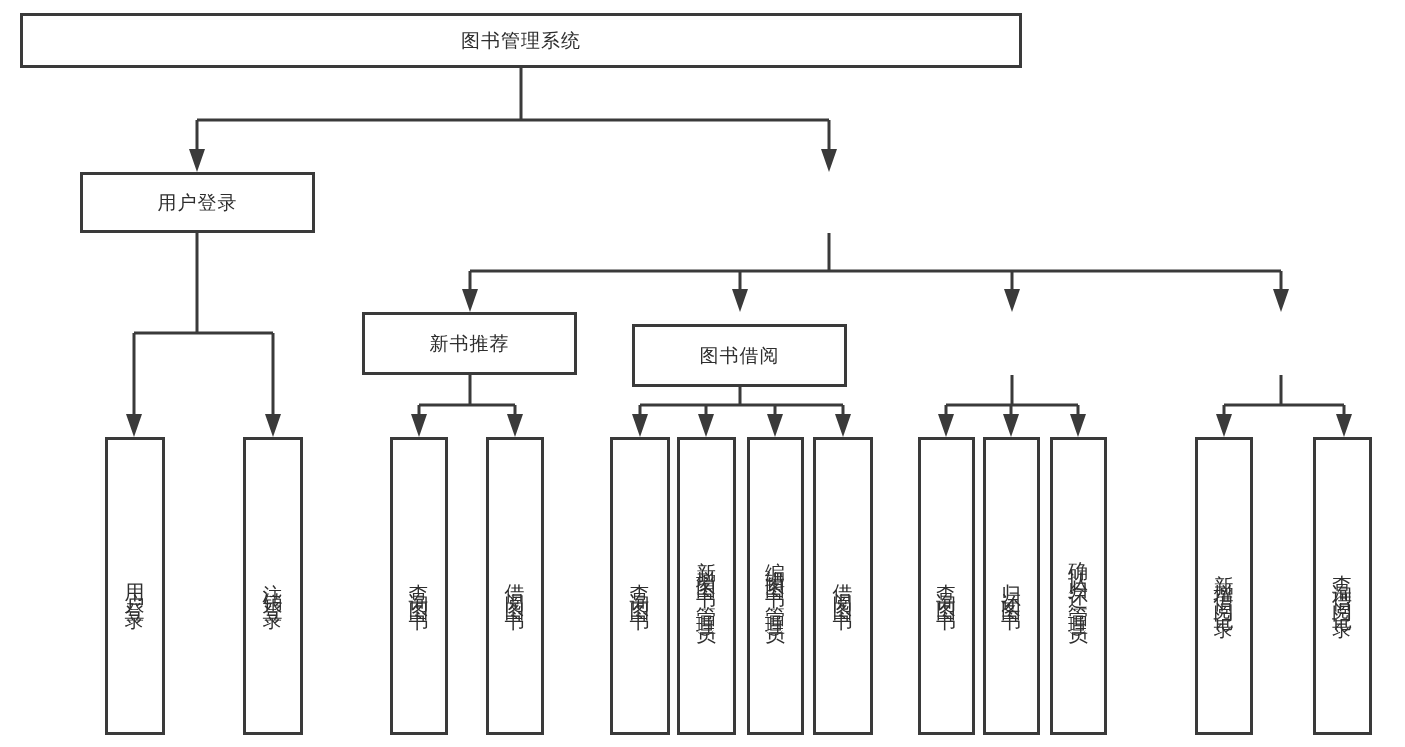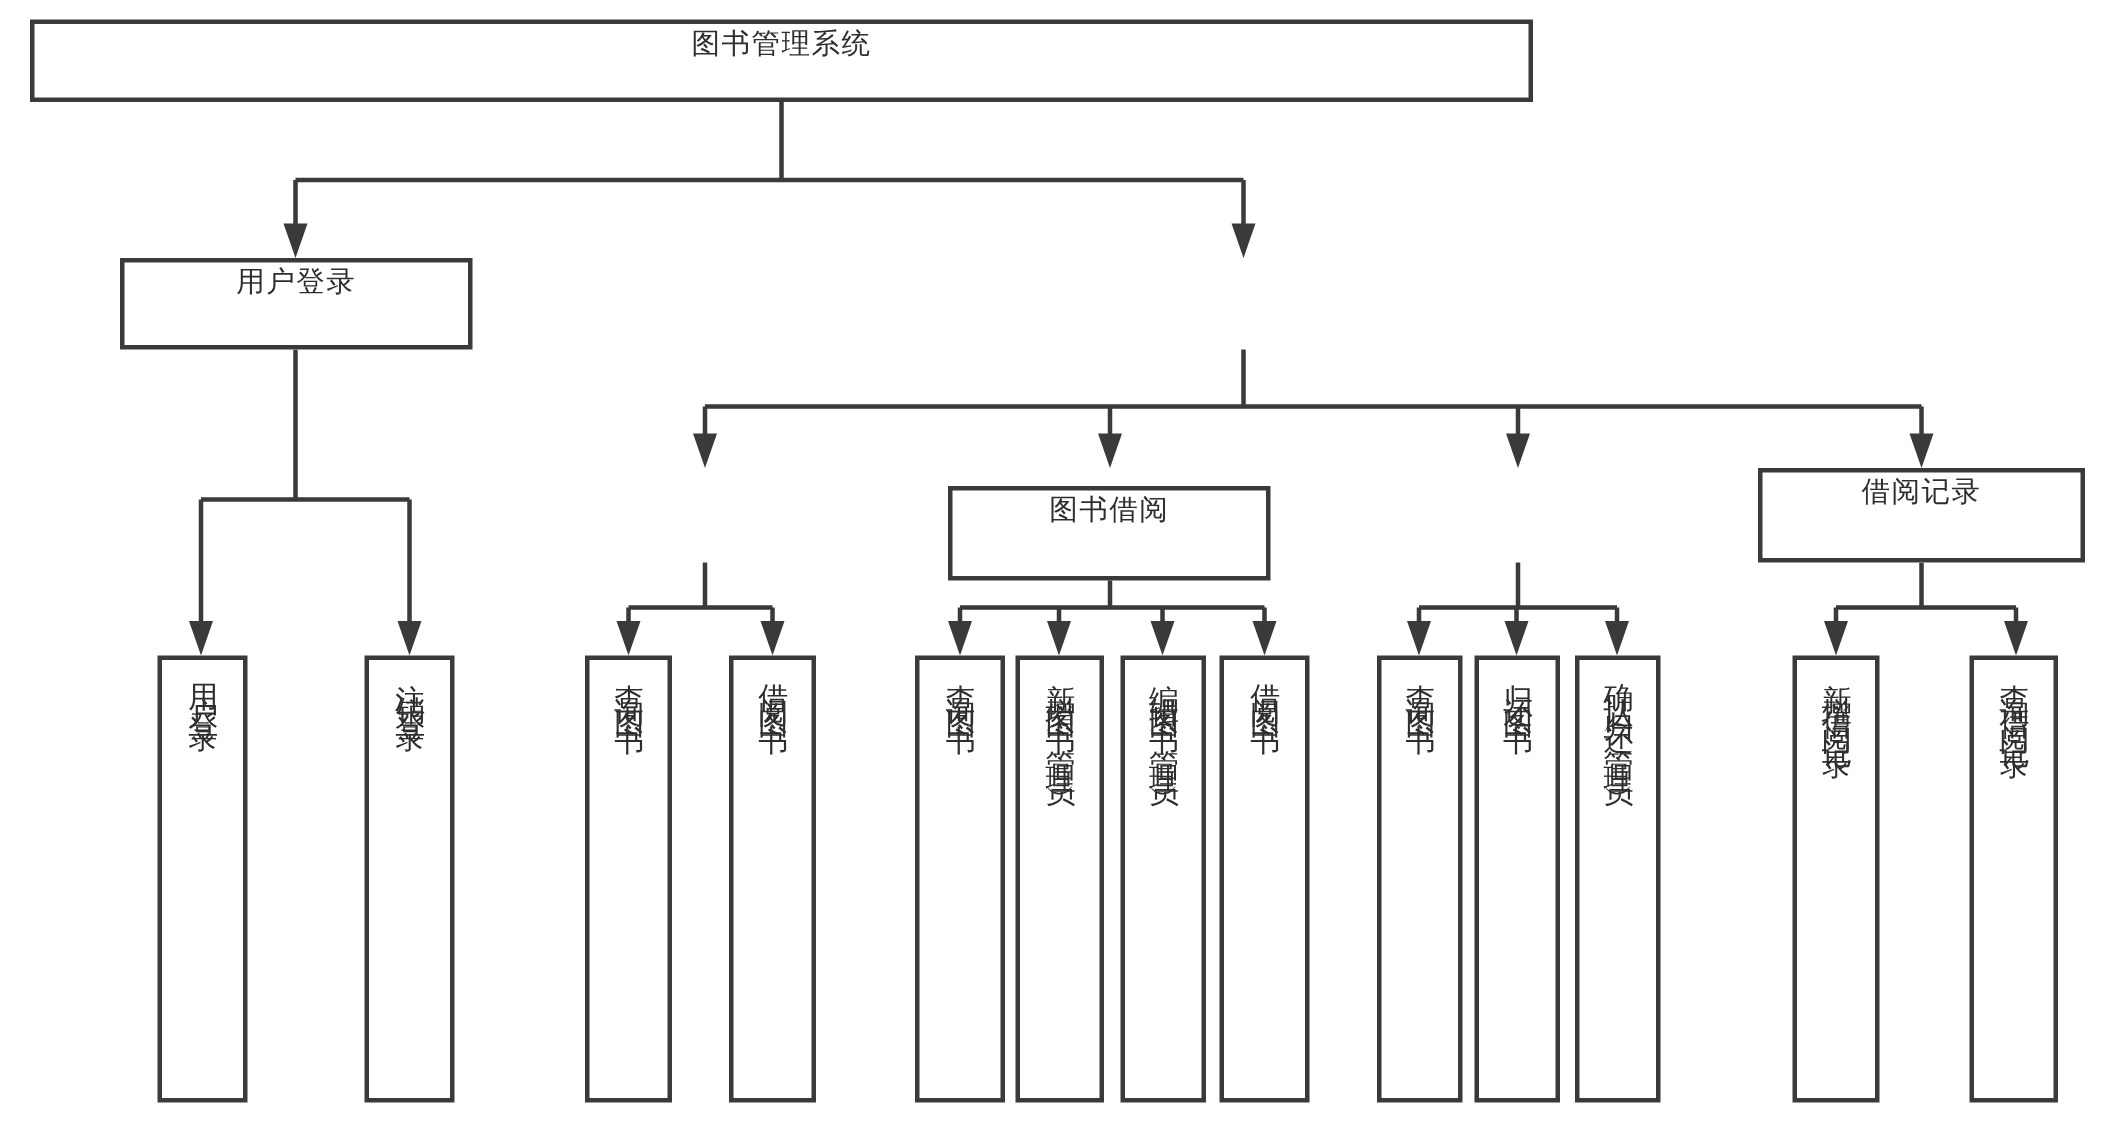--- a/index.html
+++ b/index.html
@@ -18,21 +18,21 @@
   }
   .connectors{position:absolute;left:0;top:0;width:1405px;height:747px;}
   .conn{fill:none;stroke:var(--line);stroke-width:3;}
   .arr{fill:var(--line);stroke:none;}
   .hbox,.vbox{
     position:absolute;
     box-sizing:border-box;
     background:#fff;
     border:3px solid var(--line);
     display:flex;
-    align-items:flex-start;
+    align-items:center;
     justify-content:center;
   }
   .hbox span{
     font-size:19px;
     color:var(--ink);
     letter-spacing:1px;
     white-space:nowrap;
   }
   .vbox{top:437px;height:298px;}
   .vbox span{
@@ -89,25 +89,25 @@
   </svg>
 
   <div class="hbox" style="left:20px;top:13px;width:1002px;height:55px">
     <span>图书管理系统</span>
   </div>
 
   <div class="hbox" style="left:80px;top:172px;width:235px;height:61px">
     <span>用户登录</span>
   </div>
 
+  <div class="hbox" style="left:362px;top:312px;width:215px;height:63px">
+    <span>新书推荐</span>
+  </div>
   <div class="hbox" style="left:632px;top:324px;width:215px;height:63px">
     <span>图书借阅</span>
-  </div>
-  <div class="hbox" style="left:1172px;top:312px;width:218px;height:63px">
-    <span>借阅记录</span>
   </div>
 
   <div class="vbox" style="left:105px;width:60px">
     <span>用户登录</span>
   </div>
   <div class="vbox" style="left:243px;width:60px">
     <span>注销登录</span>
   </div>
 
   <div class="vbox" style="left:390px;width:58px">

